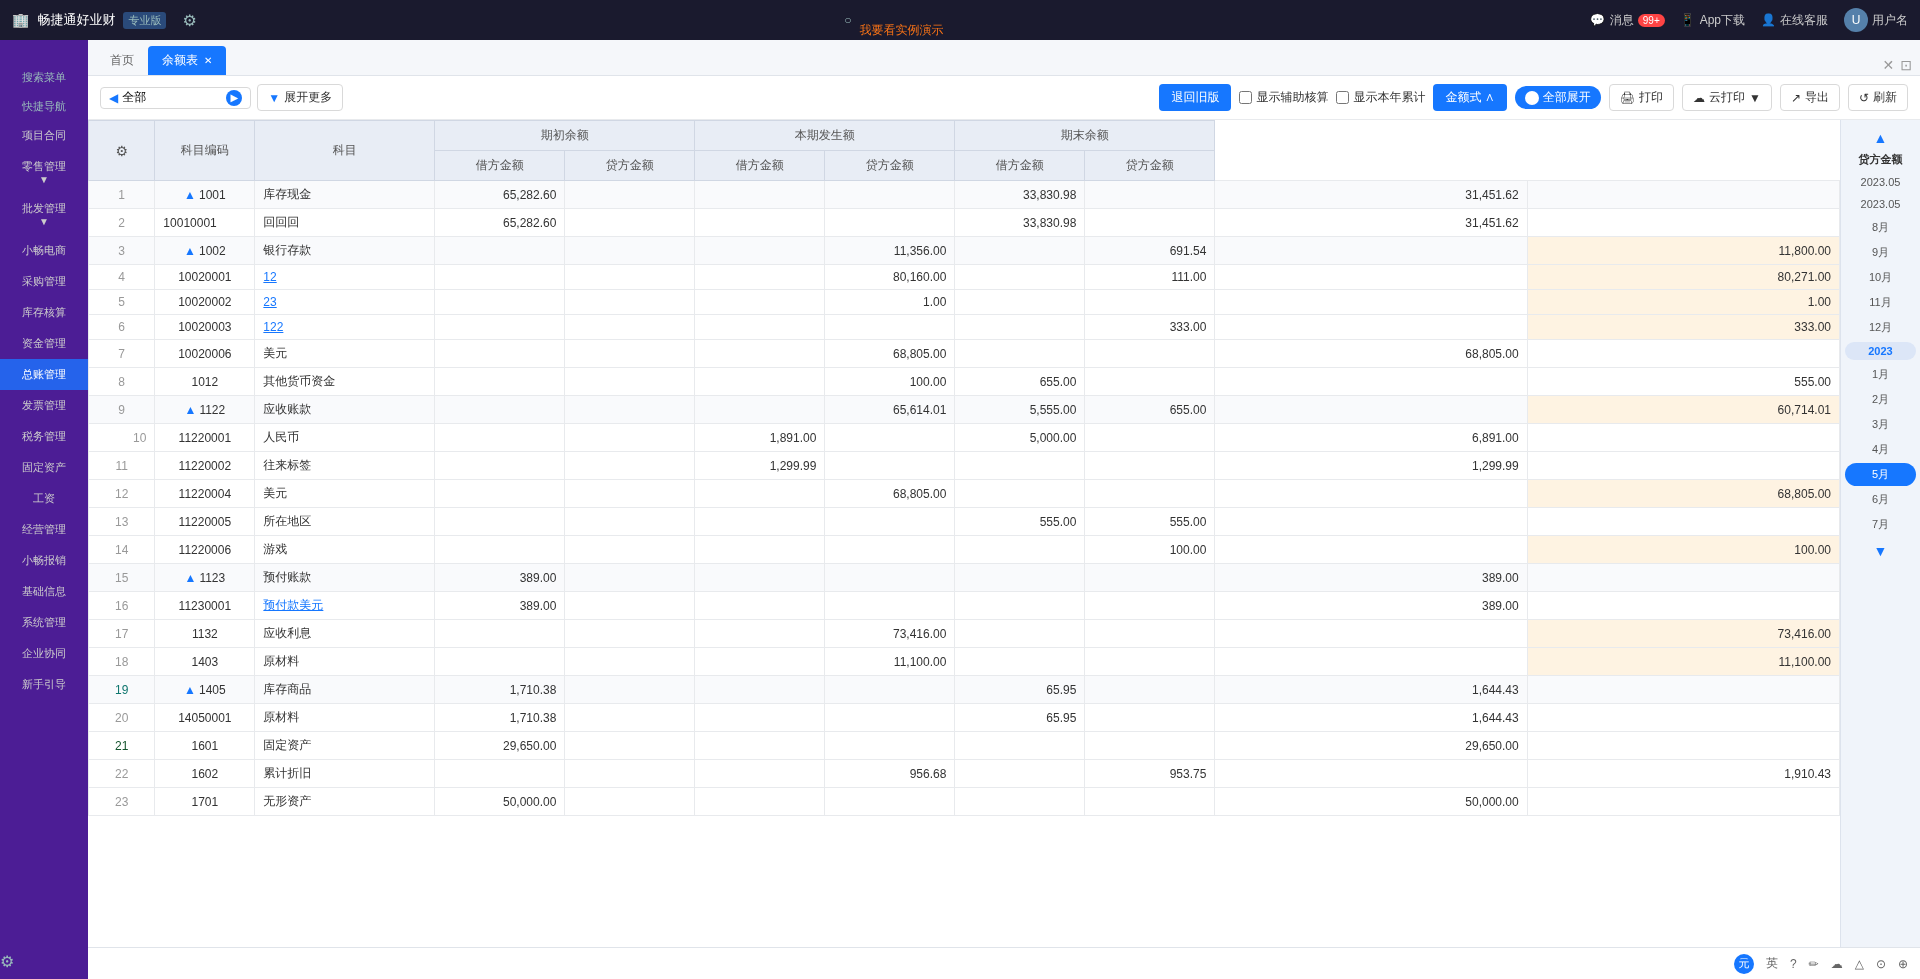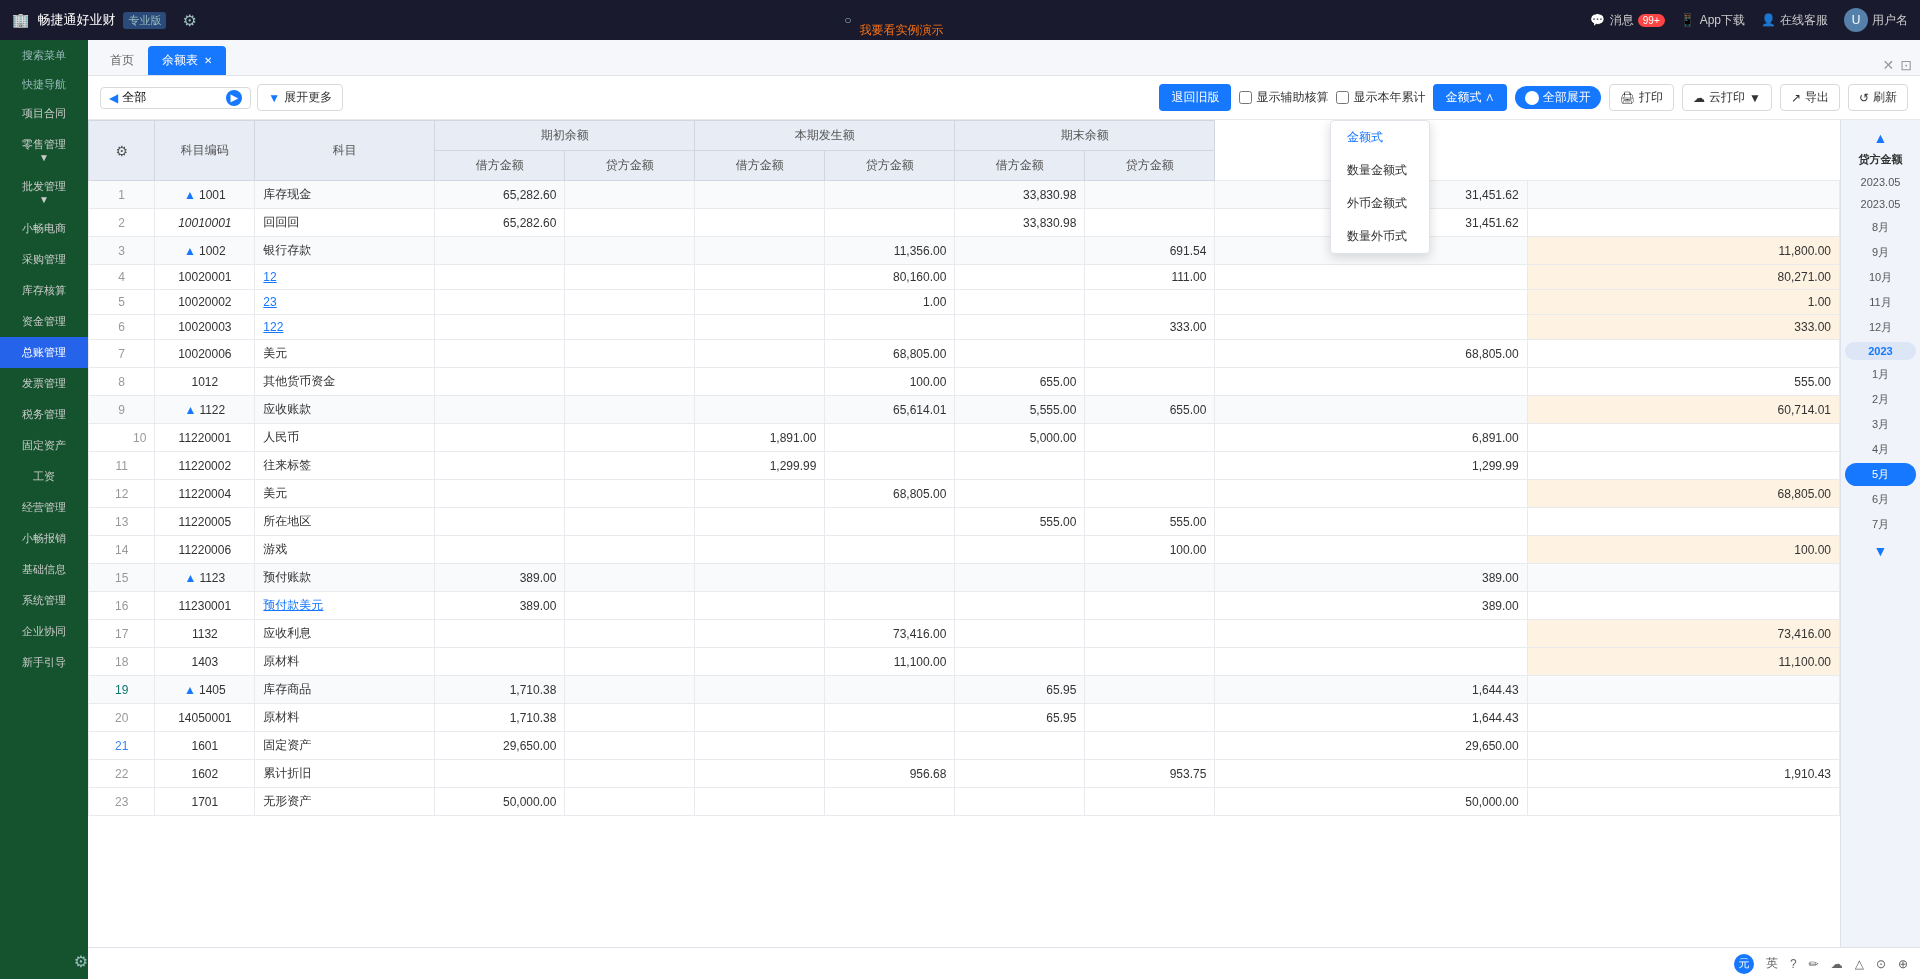--- a/index.html
+++ b/index.html
@@ -10,21 +10,21 @@
     .top-bar-left { display: flex; align-items: center; gap: 8px; }
     .top-bar-center { display: flex; align-items: center; gap: 8px; color: #ccc; font-size: 12px; }
     .top-bar-right { display: flex; align-items: center; gap: 16px; font-size: 12px; color: #ccc; }
     .badge { background: #ff4444; color: #fff; border-radius: 10px; padding: 1px 5px; font-size: 10px; }
     .top-bar-right-item { display: flex; align-items: center; gap: 4px; cursor: pointer; }
 
     
     .main-layout { display: flex; height: 939px; }
 
     
-    .sidebar { width: 88px; background: #14532d; display: flex; flex-direction: column; align-items: flex-end; padding-top: 0; color: #fff; flex-shrink: 0; }
+    .sidebar { width: 88px; background: #4c1d95; display: flex; flex-direction: column; align-items: flex-start; padding-top: 22px; color: #fff; flex-shrink: 0; }
     .sidebar-search { font-size: 11px; color: #9bb; padding: 8px 0; cursor: pointer; width: 100%; text-align: center; }
     .sidebar-nav { font-size: 11px; color: #9bb; padding: 6px 0; cursor: pointer; width: 100%; text-align: center; }
     .sidebar-item { font-size: 11px; padding: 8px 4px; cursor: pointer; width: 100%; text-align: center; color: #ccc; }
     .sidebar-item.active { background: #2563eb; color: #fff; }
     .sidebar-bottom { margin-top: auto; padding: 8px 0; }
     .sidebar-gear { text-align: center; color: #9bb; cursor: pointer; font-size: 16px; }
 
     
     .content { flex: 1; display: flex; flex-direction: column; overflow: hidden; }
 
@@ -252,21 +252,21 @@
       <td class=""></td>
       <td class=""></td>
       <td class=""></td>
       <td class="">33,830.98</td>
       <td class=""></td>
     <td style="text-align: right;">31,451.62</td>
                   <td style="text-align: right;"></td>
                 </tr>
                 <tr>
       <td style="text-align:center; color:#999;">2</td>
-      <td style="text-align:center;font-style:italic;">10010001</td>
+      <td style="text-align:left;">10010001</td>
       <td><span>回回回</span></td>
       <td class="">65,282.60</td>
       <td class=""></td>
       <td class=""></td>
       <td class=""></td>
       <td class="">33,830.98</td>
       <td class=""></td>
     <td style="text-align: right;">31,451.62</td>
                   <td style="text-align: right;"></td>
                 </tr>
@@ -498,21 +498,21 @@
       <td class="">1,710.38</td>
       <td class=""></td>
       <td class=""></td>
       <td class=""></td>
       <td class="">65.95</td>
       <td class=""></td>
     <td style="text-align: right;">1,644.43</td>
                   <td style="text-align: right;"></td>
                 </tr>
                 <tr>
-      <td style="text-align:center; color:#3b82f6;">21</td>
+      <td style="text-align:center; color:#14532d;">21</td>
       <td style="text-align:center;">1601</td>
       <td><span>固定资产</span></td>
       <td class="">29,650.00</td>
       <td class=""></td>
       <td class=""></td>
       <td class=""></td>
       <td class=""></td>
       <td class=""></td>
     <td style="text-align: right;">29,650.00</td>
                   <td style="text-align: right;"></td>
@@ -540,26 +540,20 @@
       <td class=""></td>
       <td class=""></td>
       <td class=""></td>
     <td style="text-align: right;">50,000.00</td>
                   <td style="text-align: right;"></td>
                 </tr>
               </tbody>
           </table>
         </div>
 
-        <div class="dropdown-menu" style="position:absolute; top:0; right:490px; z-index:200;">
-          <div class="dropdown-item active">金额式</div>
-          <div class="dropdown-item">数量金额式</div>
-          <div class="dropdown-item">外币金额式</div>
-          <div class="dropdown-item">数量外币式</div>
-        </div>
 
         <div class="right-panel" style="width:80px; background:#f0f4fa; border-left:1px solid #dde3ed; display:flex; flex-direction:column; align-items:center; padding:8px 4px; font-size:11px; color:#555; flex-shrink:0;">
           <div class="period-nav" style="color:#1677ff; cursor:pointer; font-size:14px; margin-bottom:4px;">▲</div>
           <div style="font-size:11px; color:#333; margin-bottom:4px; font-weight:bold; writing-mode:initial;">贷方金额</div>
           <div class="period-item">2023.05</div>
           <div class="period-item">2023.05</div>
           <div class="period-item">8月</div>
           <div class="period-item">9月</div>
           <div class="period-item">10月</div>
           <div class="period-item">11月</div>

